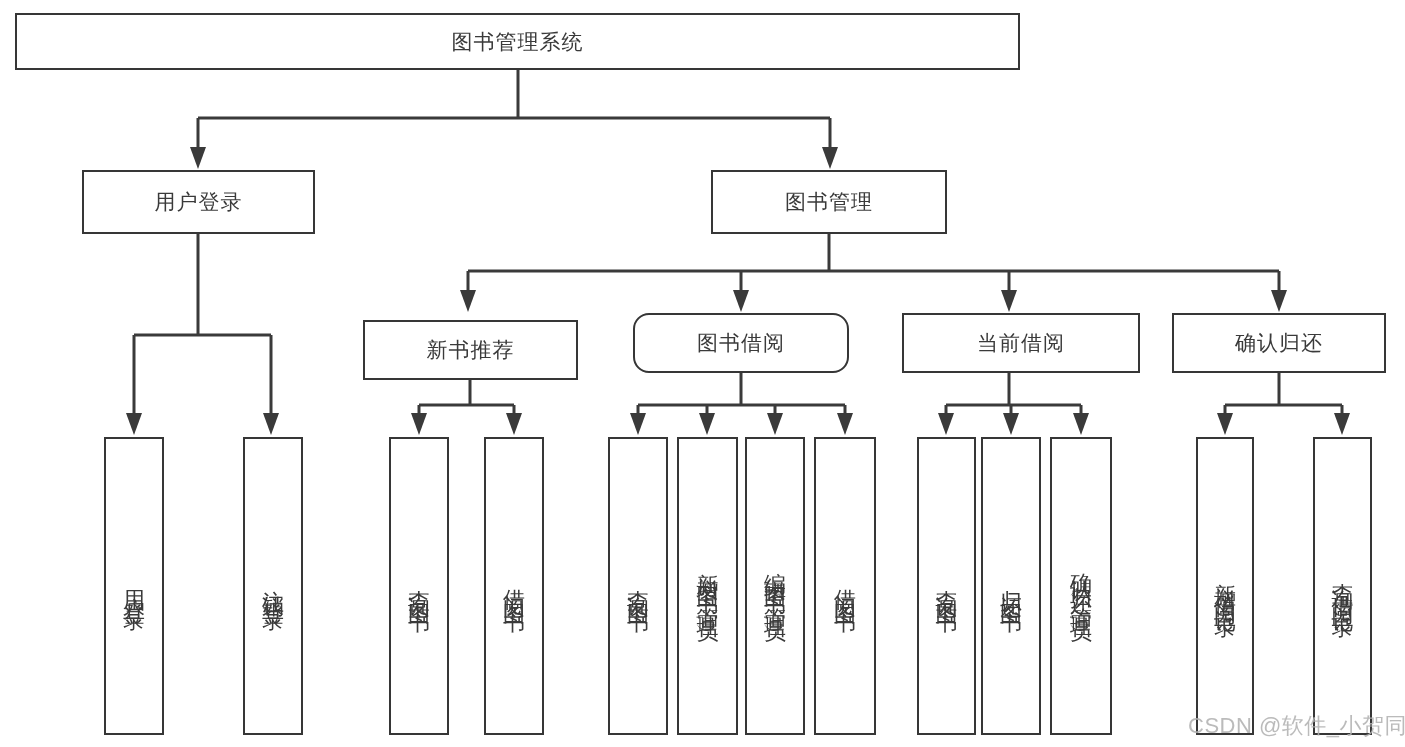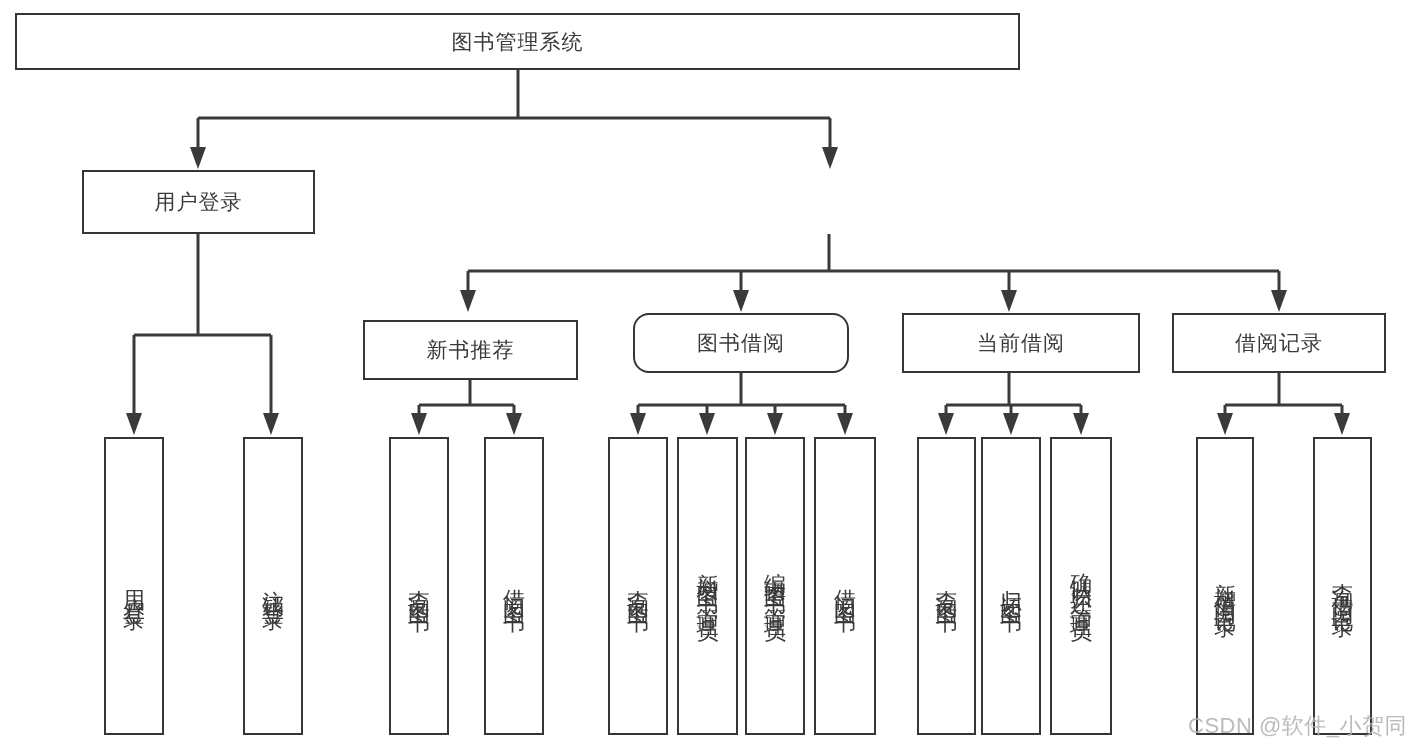--- a/index.html
+++ b/index.html
@@ -105,25 +105,26 @@
       <polygon points="1003,413 1019,413 1011,435"></polygon>
       <polygon points="1073,413 1089,413 1081,435"></polygon>
       <polygon points="1217,413 1233,413 1225,435"></polygon>
       <polygon points="1334,413 1350,413 1342,435"></polygon>
     </g>
   </svg>
 
   <div class="node hnode" style="left:15px; top:13px; width:1005px; height:57px;">图书管理系统</div>
 
   <div class="node hnode" style="left:82px; top:170px; width:233px; height:64px;">用户登录</div>
+  <div class="node hnode" style="left:711px; top:170px; width:236px; height:64px;">图书管理</div>
 
   <div class="node hnode" style="left:363px; top:320px; width:215px; height:60px;">新书推荐</div>
   <div class="node hnode" style="left:633px; top:313px; width:216px; height:60px;border-radius:16px;">图书借阅</div>
   <div class="node hnode" style="left:902px; top:313px; width:238px; height:60px;">当前借阅</div>
-  <div class="node hnode" style="left:1172px; top:313px; width:214px; height:60px;">借阅记录</div>
+  <div class="node hnode" style="left:1172px; top:313px; width:214px; height:60px;">确认归还</div>
 
   <div class="node leaf" style="left:104px; width:60px;">
     <span class="vtext">用户登录</span>
   </div>
   <div class="node leaf" style="left:243px; width:60px;">
     <span class="vtext">注销登录</span>
   </div>
 
   <div class="node leaf" style="left:389px; width:60px;">
     <span class="vtext">查询图书</span>

